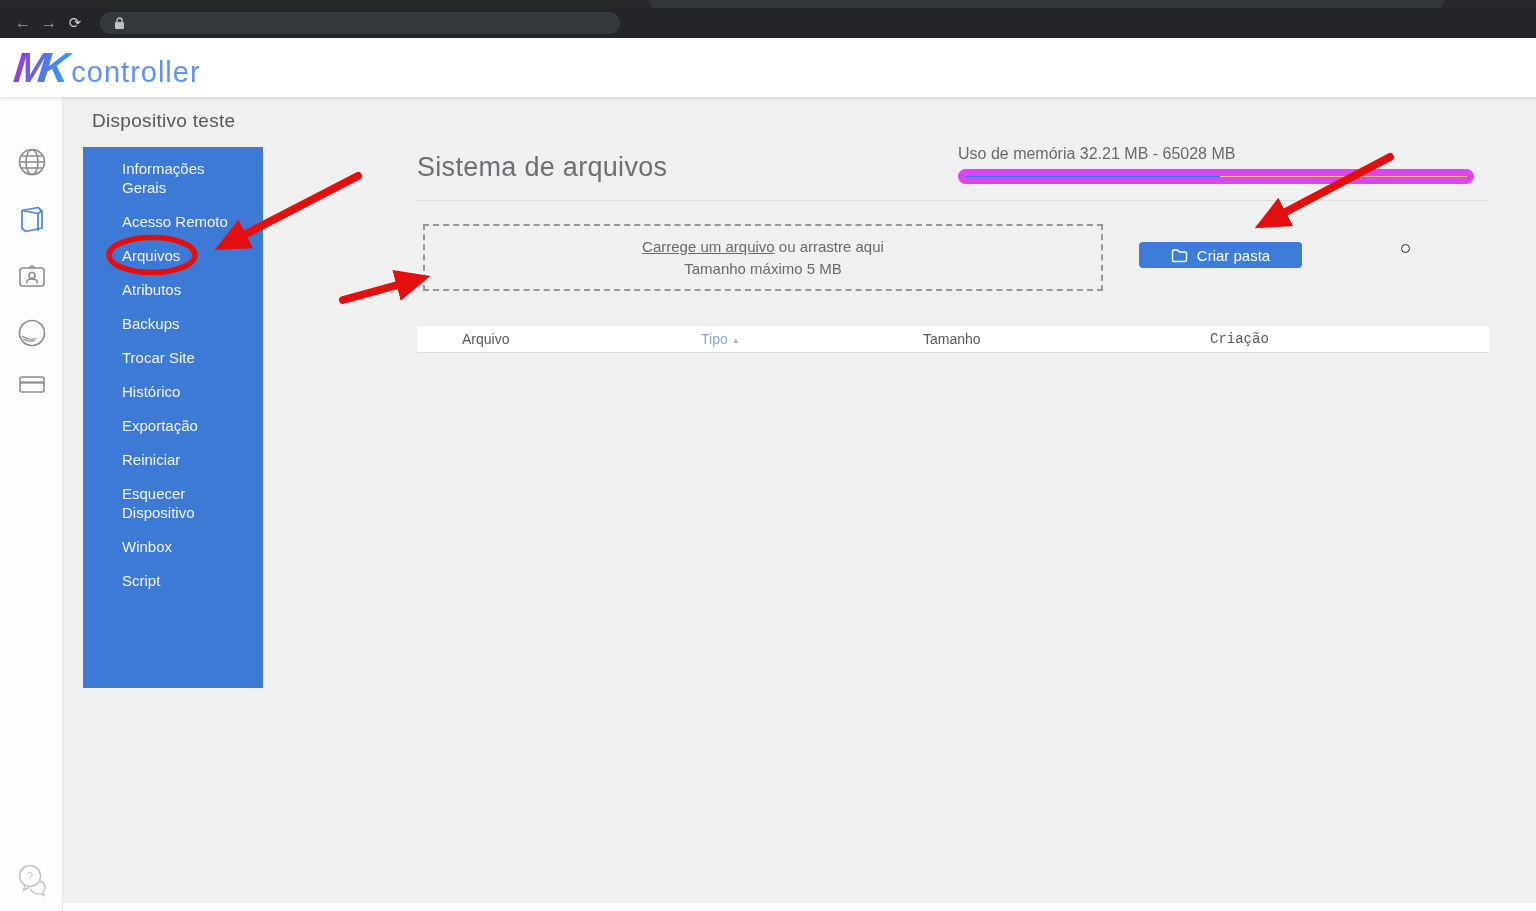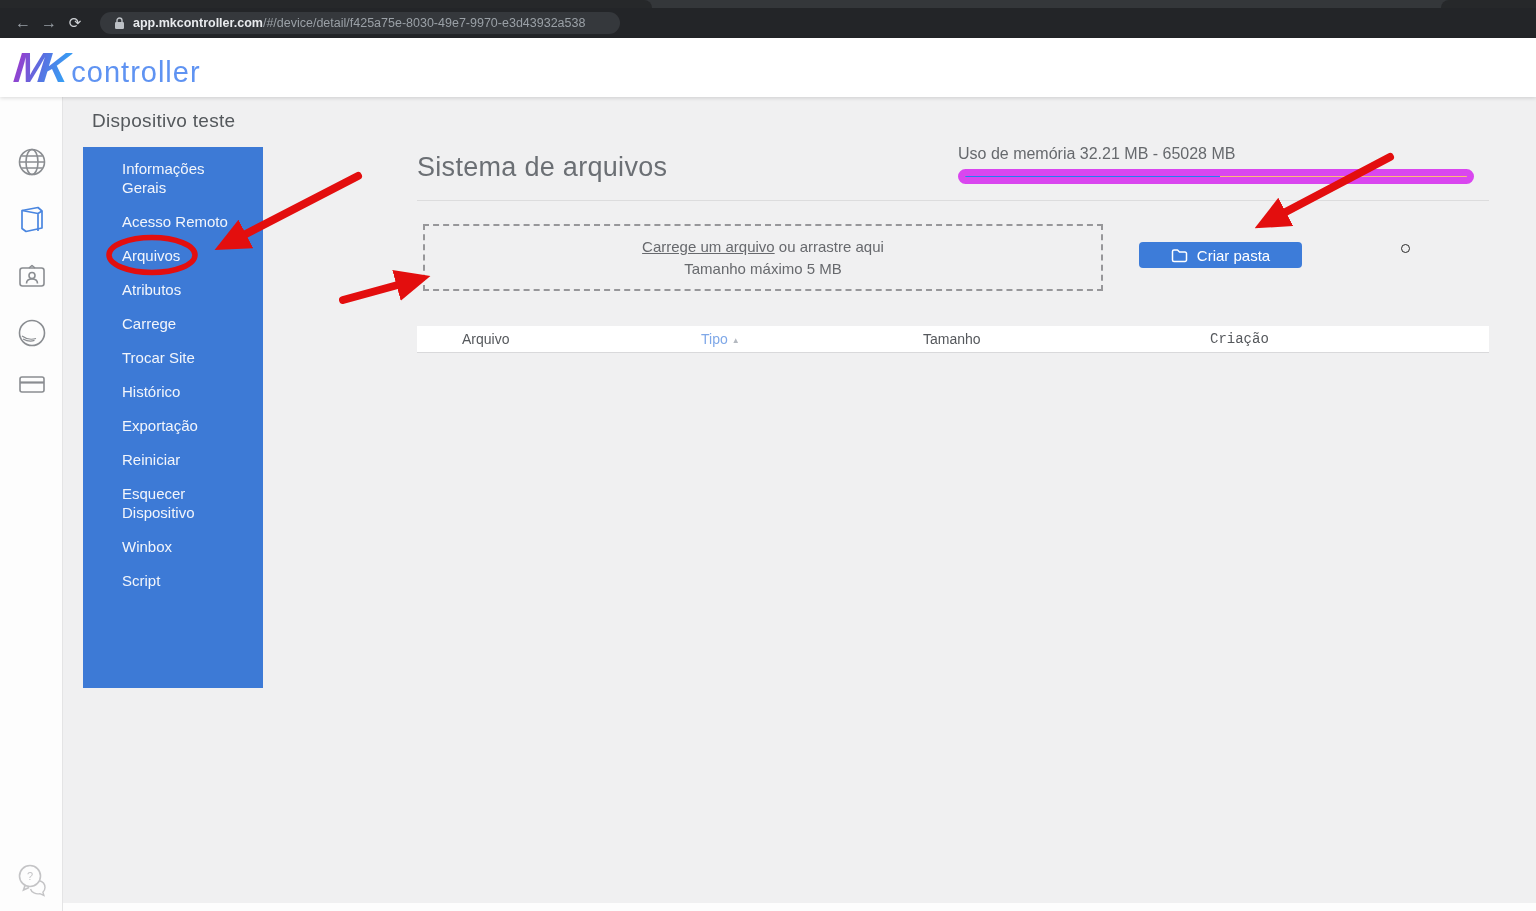--- a/index.html
+++ b/index.html
@@ -83,21 +83,20 @@
   <span class="nav-btn" style="margin-left:10px">←</span>
   <span class="nav-btn">→</span>
   <span class="nav-btn reload">⟳</span>
   <div id="url-pill">
     <span class="lock">
       <svg width="11" height="13" viewBox="0 0 11 13">
           <rect x="1" y="5" width="9" height="7" rx="1.2" fill="#bdc1c6"></rect>
           <path d="M3 5V3.5a2.5 2.5 0 0 1 5 0V5" fill="none" stroke="#bdc1c6" stroke-width="1.4"></path>
         </svg>
     </span>
-    <span class="url-text"><span class="url-host">app.mkcontroller.com</span><span class="url-path">/#/device/detail/f425a75e-8030-49e7-9970-e3d43932a538</span></span>
   </div>
 </div>
 
 <div id="app-header">
   <div id="logo">
     <span class="mk">MK</span>
     <span class="rest">controller</span>
   </div>
 </div>
 
@@ -150,21 +149,21 @@
 </div>
 
 <div id="device-title">Dispositivo teste</div>
 
 <div id="side-menu">
   <div class="menu-item">Informações
 Gerais</div>
   <div class="menu-item">Acesso Remoto</div>
   <div class="menu-item">Arquivos</div>
   <div class="menu-item">Atributos</div>
-  <div class="menu-item">Carrege</div>
+  <div class="menu-item">Backups</div>
   <div class="menu-item">Trocar Site</div>
   <div class="menu-item">Histórico</div>
   <div class="menu-item">Exportação</div>
   <div class="menu-item">Reiniciar</div>
   <div class="menu-item">Esquecer
 Dispositivo</div>
   <div class="menu-item">Winbox</div>
   <div class="menu-item">Script</div>
 </div>
 

